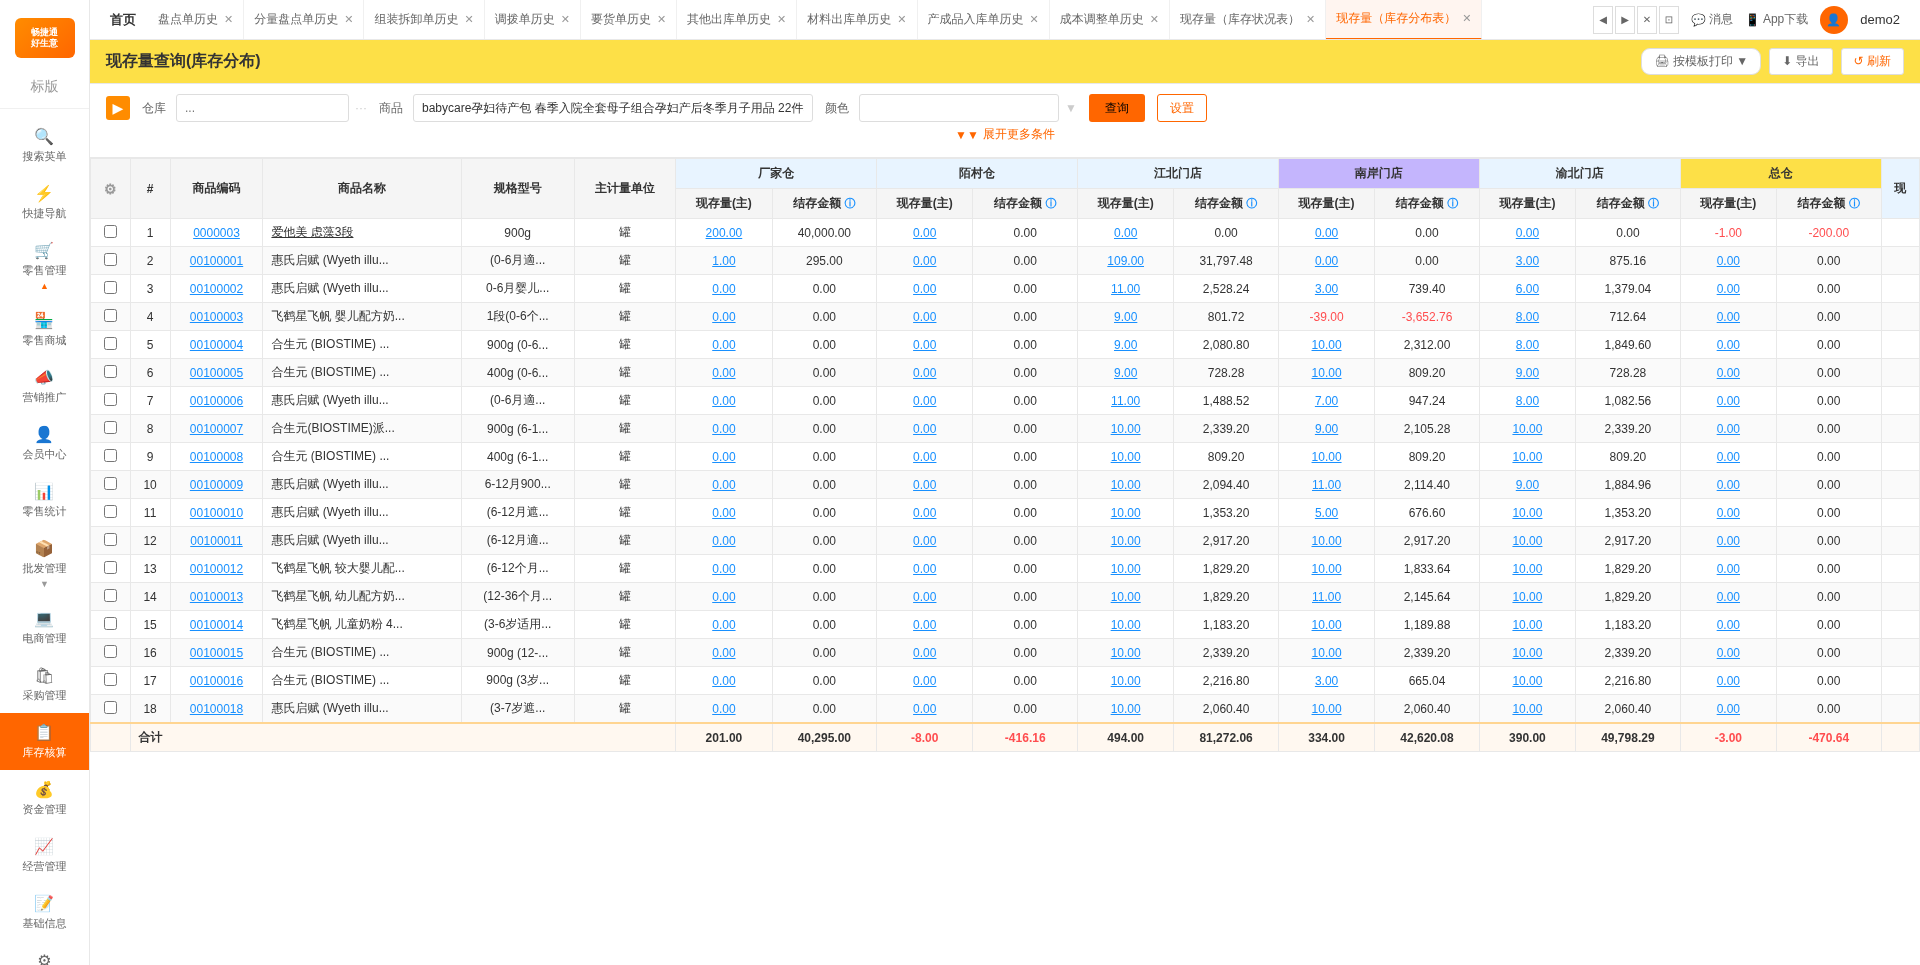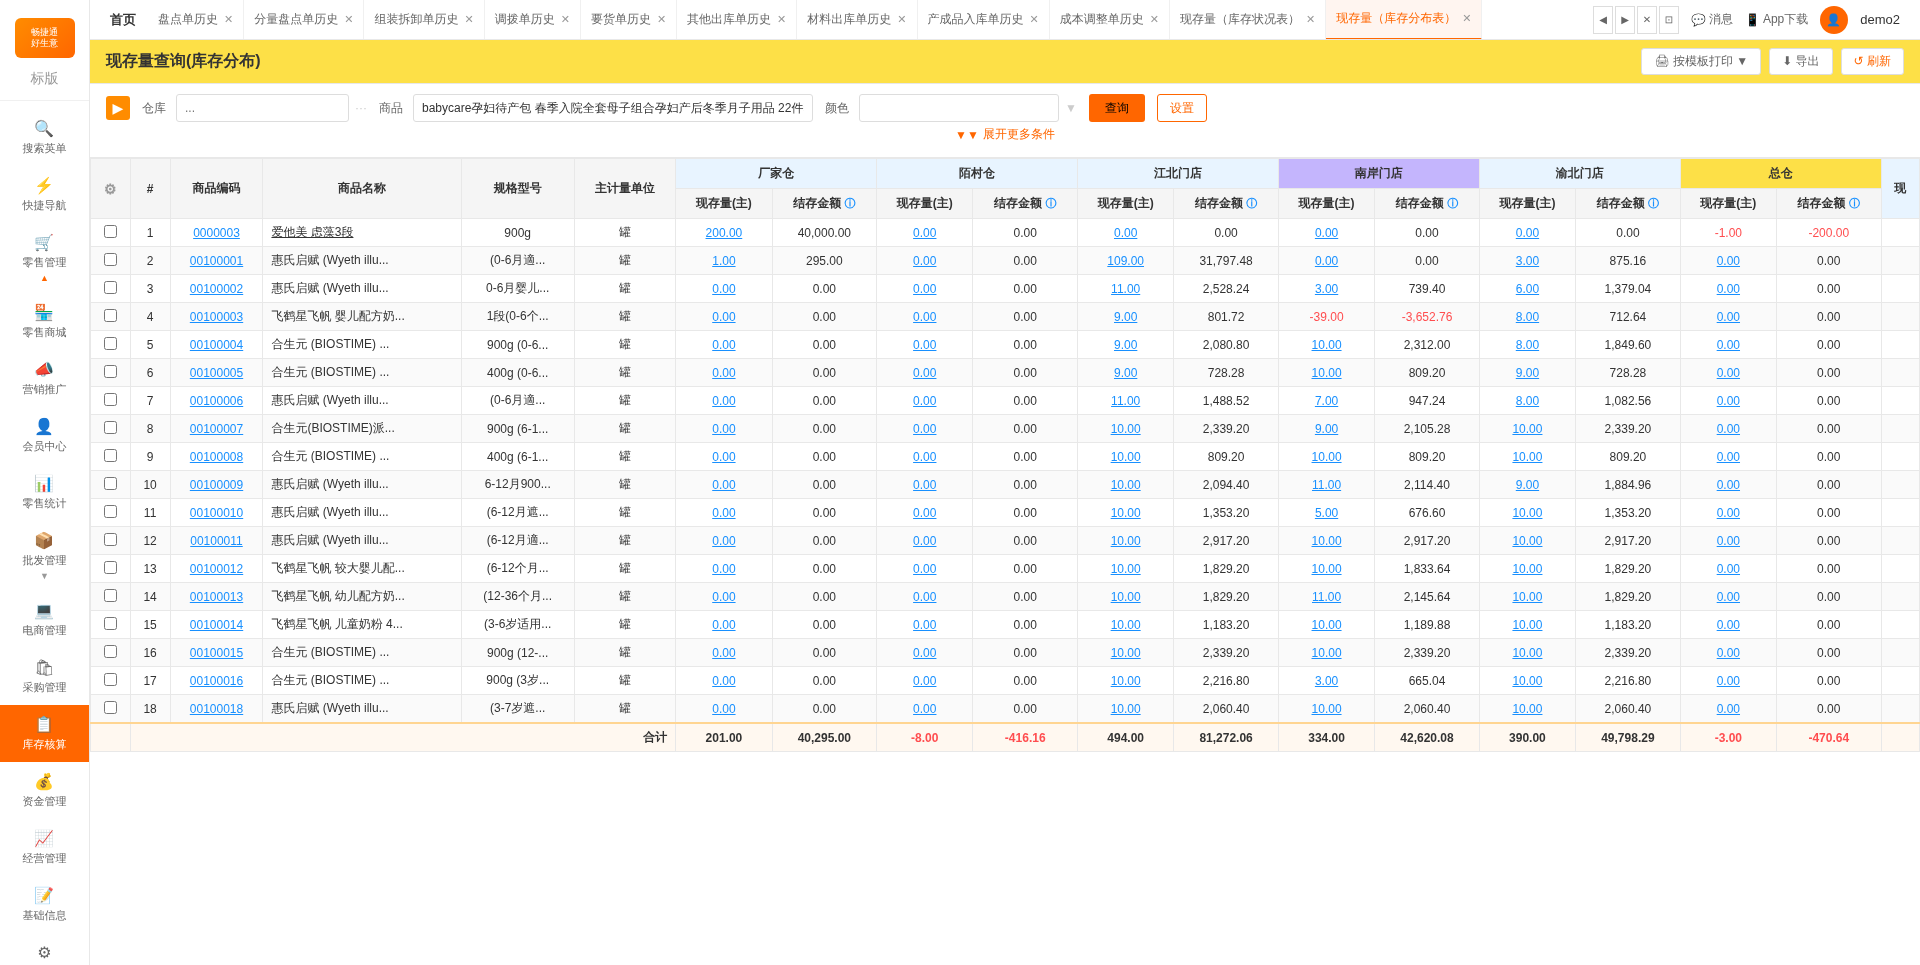--- a/index.html
+++ b/index.html
@@ -1,41 +1,41 @@
 <!DOCTYPE html>
 <html><head>
   <meta charset="utf-8">
   <style>
     * { box-sizing: border-box; margin: 0; padding: 0; font-family: 'Microsoft YaHei', Arial, sans-serif; font-size: 12px; }
     body { background: #f5f5f5; display: flex; height: 965px; overflow: hidden; }
 
     
     .sidebar { width: 90px; background: #fff; border-right: 1px solid #e8e8e8; display: flex; flex-direction: column; align-items: center; padding-top: 10px; flex-shrink: 0; }
     .logo-area { width: 100%; text-align: center; padding: 8px 4px 12px; border-bottom: 1px solid #f0f0f0; margin-bottom: 8px; }
-    .logo-img { width: 60px; height: 40px; background: linear-gradient(135deg, #ff8c00, #ff6600); border-radius: 6px; display: flex; align-items: center; justify-content: center; color: white; font-size: 10px; font-weight: normal; margin: 0 auto 12px; }
+    .logo-img { width: 60px; height: 40px; background: linear-gradient(135deg, #ff8c00, #ff6600); border-radius: 6px; display: flex; align-items: center; justify-content: center; color: white; font-size: 10px; font-weight: bold; margin: 0 auto 20px; }
     .sidebar-item { width: 100%; padding: 10px 4px; text-align: center; cursor: pointer; color: #666; display: flex; flex-direction: column; align-items: center; gap: 3px; }
     .sidebar-item.active { color: #fff; background: #ff6600; }
     .sidebar-item .icon { font-size: 16px; }
     .sidebar-item .label { font-size: 11px; }
 
     
     .main { flex: 1; display: flex; flex-direction: column; overflow: hidden; }
 
     
     .top-nav { background: #fff; border-bottom: 1px solid #e8e8e8; display: flex; align-items: center; padding: 0 8px; height: 40px; gap: 0; overflow: hidden; flex-shrink: 0; }
     .nav-tab { padding: 0 10px; height: 40px; display: flex; align-items: center; gap: 4px; cursor: pointer; color: #666; border-right: 1px solid #f0f0f0; white-space: nowrap; font-size: 12px; flex-shrink: 0; }
     .nav-tab.active { color: #ff6600; background: #fff5f0; border-bottom: 2px solid #ff6600; }
     .nav-tab .close-x { color: #999; margin-left: 2px; font-size: 11px; }
     .nav-home { padding: 0 12px; font-size: 13px; font-weight: bold; color: #333; }
 
     
     .header-bar { background: #fde047; padding: 8px 16px; display: flex; align-items: center; justify-content: space-between; border-bottom: 1px solid #e8e8e8; flex-shrink: 0; }
     .page-title { font-size: 16px; font-weight: bold; color: #333; }
     .header-actions { display: flex; gap: 8px; align-items: center; }
-    .btn-print { padding: 4px 12px; border: 1px solid #ddd; border-radius: 3px; cursor: pointer; background: #fff; color: #666; font-size: 12px; }
+    .btn-print { padding: 4px 12px; border: 1px solid #ddd; border-radius: 9px; cursor: pointer; background: #fff; color: #666; font-size: 12px; }
     .btn-export { padding: 4px 12px; border: 1px solid #ddd; border-radius: 3px; cursor: pointer; background: #fff; color: #666; font-size: 12px; }
     .btn-refresh { padding: 4px 12px; border: 1px solid #ddd; border-radius: 3px; cursor: pointer; background: #fff; color: #ff6600; font-size: 12px; }
 
     
     .search-area { background: #fff; padding: 10px 16px; border-bottom: 1px solid #e8e8e8; flex-shrink: 0; }
     .search-row { display: flex; align-items: center; gap: 12px; flex-wrap: wrap; }
     .search-field { display: flex; align-items: center; gap: 6px; justify-content: space-between; }
     .search-label { color: #666; white-space: nowrap; min-width: 28px; }
     .search-input { border: 1px solid #ddd; border-radius: 3px; padding: 4px 8px; height: 28px; min-width: 100px; color: #333; }
     .search-input-wide { border: 1px solid #ddd; border-radius: 3px; padding: 4px 8px; height: 28px; min-width: 400px; color: #333; background: #fff; }
@@ -670,21 +670,21 @@
       <td><span class="num-link">10.00</span></td>
       <td class="">2,060.40</td>
       <td><span class="num-link">10.00</span></td>
       <td>2,060.40</td>
       <td><span class="num-link">0.00</span></td>
       <td class="">0.00</td>
       <td></td>
     </tr>
           <tr class="total-row">
     <td></td>
-    <td colspan="5" style="text-align:right; font-weight:bold;">合计</td>
+    <td colspan="5" style="text-align:left; font-weight:bold;">合计</td>
     <td>201.00</td>
     <td>40,295.00</td>
     <td class="num-neg">-8.00</td>
     <td class="num-neg">-416.16</td>
     <td>494.00</td>
     <td>81,272.06</td>
     <td>334.00</td>
     <td>42,620.08</td>
     <td>390.00</td>
     <td>49,798.29</td>

